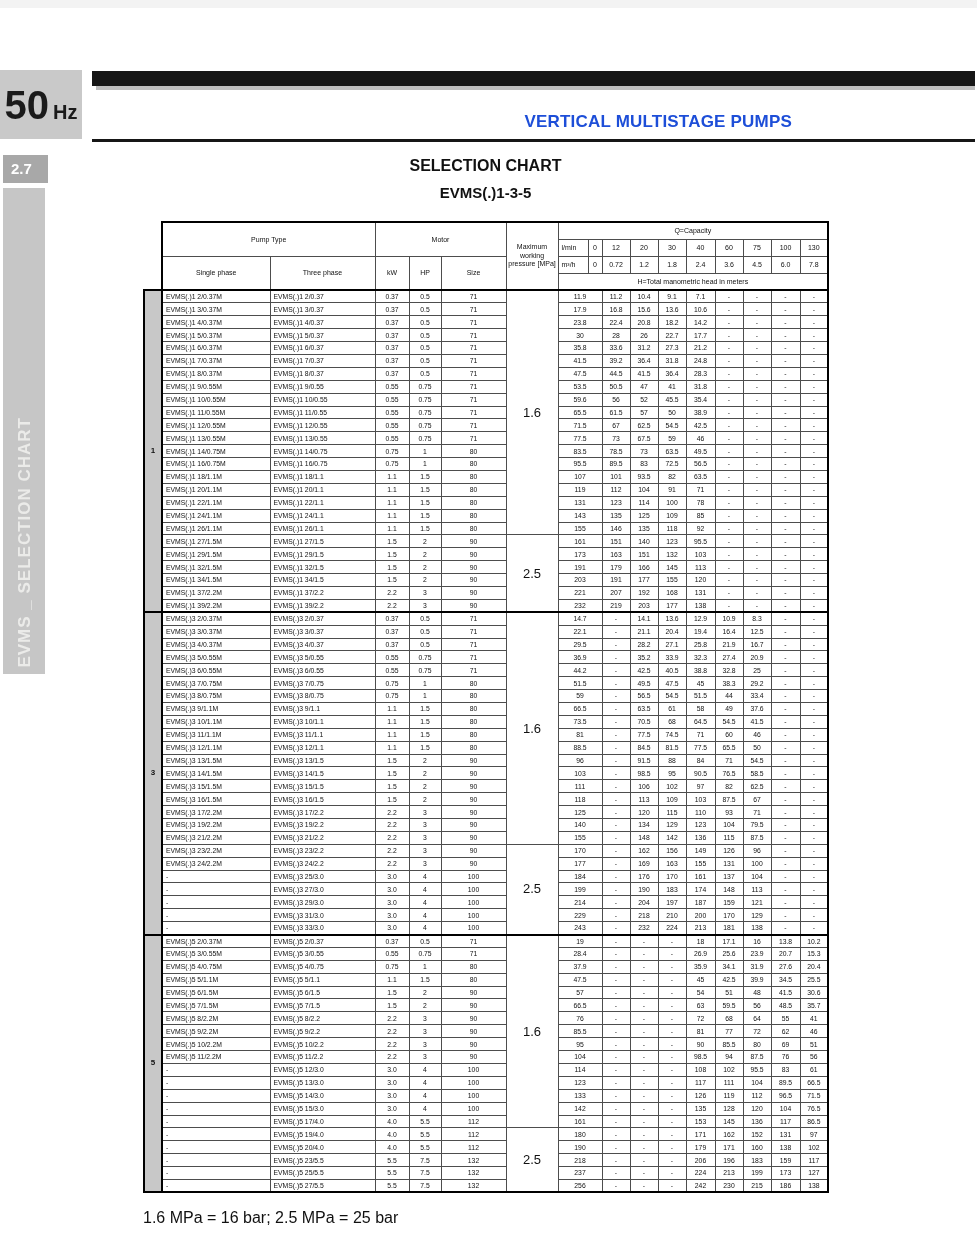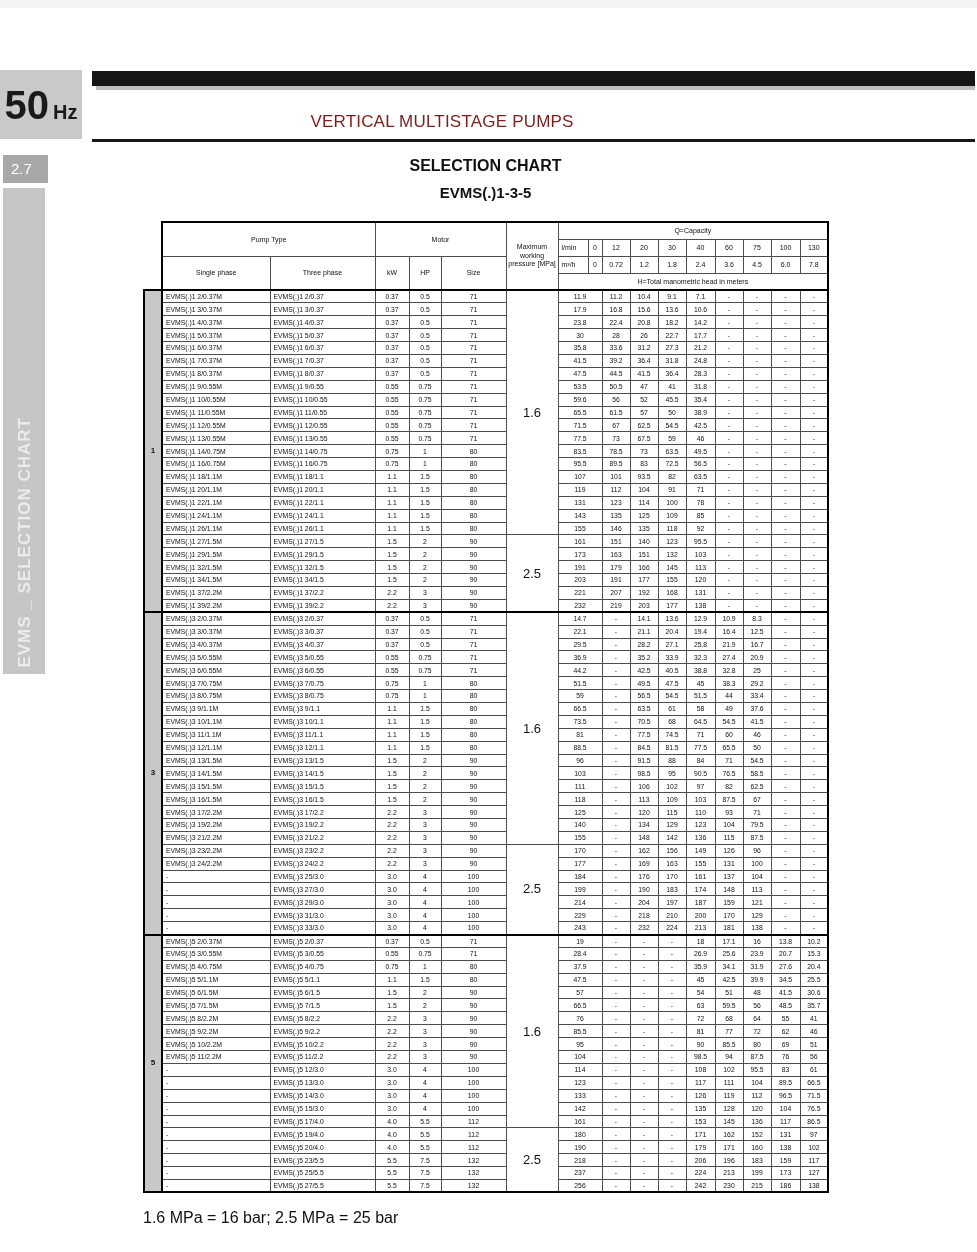--- a/index.html
+++ b/index.html
@@ -12,38 +12,38 @@
   
   .freq-box {
     position:absolute; left:0; top:62; width:82px; height:69px;
     top:62px; background:#c9c9c9; display:flex; align-items:center;
     justify-content:center; gap:4px;
   }
   .freq-num { font-size:40px; font-weight:bold; color:#1a1a1a; line-height:1; }
   .freq-unit { font-size:20px; font-weight:bold; color:#1a1a1a; line-height:1; margin-top:14px; }
   .section-badge {
     position:absolute; left:3px; top:147px; width:45px; height:28px;
-    background:#a8a8a8; color:#ffffff; font-weight:normal; font-size:15px;
+    background:#a8a8a8; color:#ffffff; font-weight:bold; font-size:15px;
     line-height:28px; padding-left:8px;
   }
   .side-bar {
     position:absolute; left:3px; top:180px; width:42px; height:486px;
     background:#c6c6c6; display:flex; align-items:flex-end; justify-content:center;
   }
   .vtext {
     writing-mode:vertical-rl; transform:rotate(180deg);
     color:#ebebe9; font-weight:bold; font-size:17px; letter-spacing:1px;
     white-space:nowrap; padding:6px 0; line-height:1;
   }
   
   .top-black-bar { position:absolute; left:92px; top:63px; width:883px; height:15px; background:#161616; }
   .top-shadow   { position:absolute; left:96px; top:78px; width:879px; height:4px; background:#bdbdbd; }
   .doc-title {
-    position:absolute; left:92px; top:104px; width:700px; text-align:center;
-    font-size:17px; font-weight:normal; color:#7f1d1d; letter-spacing:0.2px;
+    position:absolute; left:92px; top:104px; width:700px; text-align:right;
+    font-size:17px; font-weight:bold; color:#1d4ed8; letter-spacing:0.2px;
   }
   .brand {
     position:absolute; right:2px; top:80px; font-size:52px; font-weight:bold;
     color:#111; letter-spacing:-2px; line-height:1;
   }
   .header-rule { position:absolute; left:92px; top:131px; width:883px; height:3px; background:#161616; }
   .chart-title {
     position:absolute; left:143px; top:149px; width:685px; text-align:center;
     font-size:16px; font-weight:bold; color:#111;
   }

